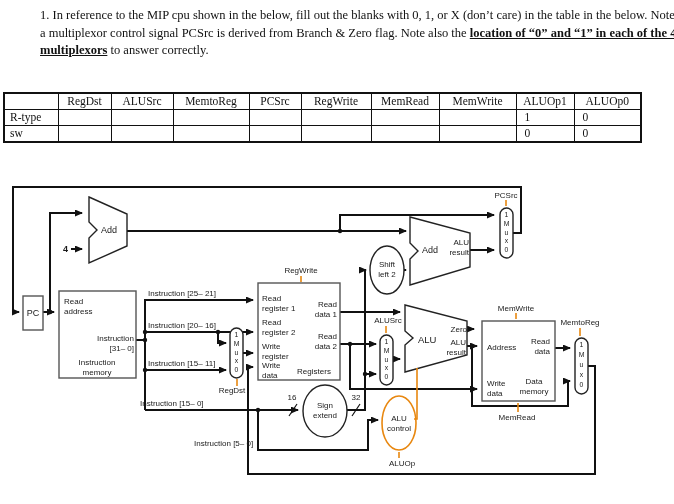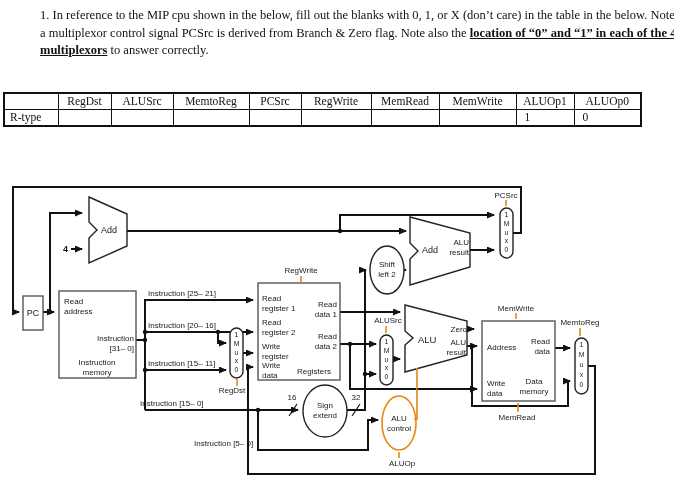--- a/index.html
+++ b/index.html
@@ -56,20 +56,32 @@
         <tr>
           <td class="rowlabel">R-type</td>
           <td></td>
           <td></td>
           <td></td>
           <td></td>
           <td></td>
           <td></td>
           <td></td>
           <td>1</td>
+          <td>0</td>
+        </tr>
+        <tr>
+          <td class="rowlabel">sw</td>
+          <td></td>
+          <td></td>
+          <td></td>
+          <td></td>
+          <td></td>
+          <td></td>
+          <td></td>
+          <td>0</td>
           <td>0</td>
         </tr>
       </tbody>
   </table>
 
   <svg class="diag" id="diagram" viewBox="0 0 674 504">
     <defs>
       <marker id="ah" markerUnits="userSpaceOnUse" markerWidth="9" markerHeight="8" refX="7" refY="3.5" orient="auto">
         <path d="M0,0 L8,3.5 L0,7 Z" fill="#111"></path>
       </marker>

